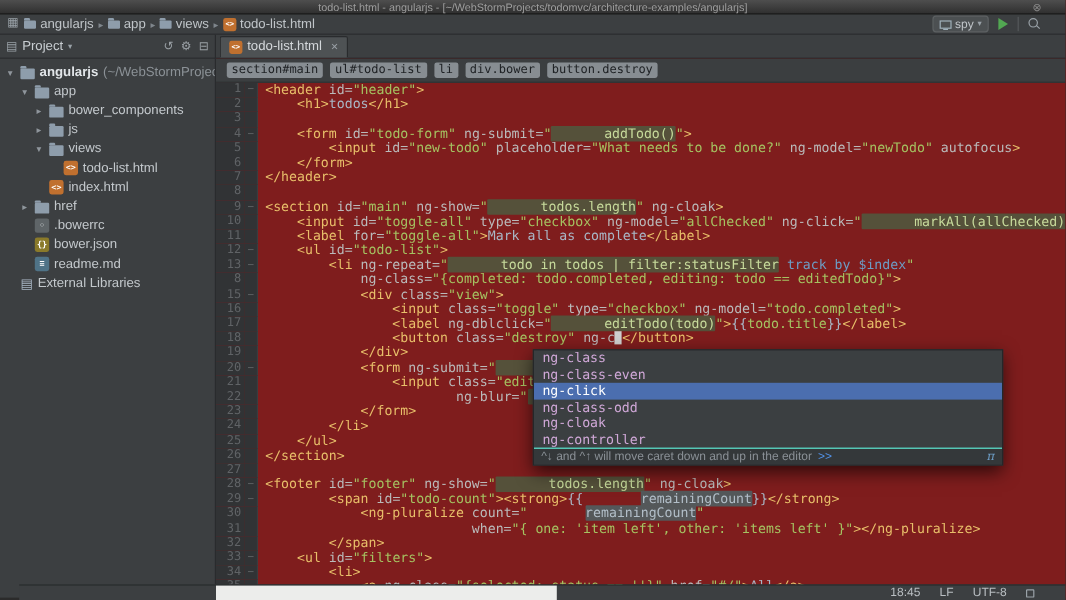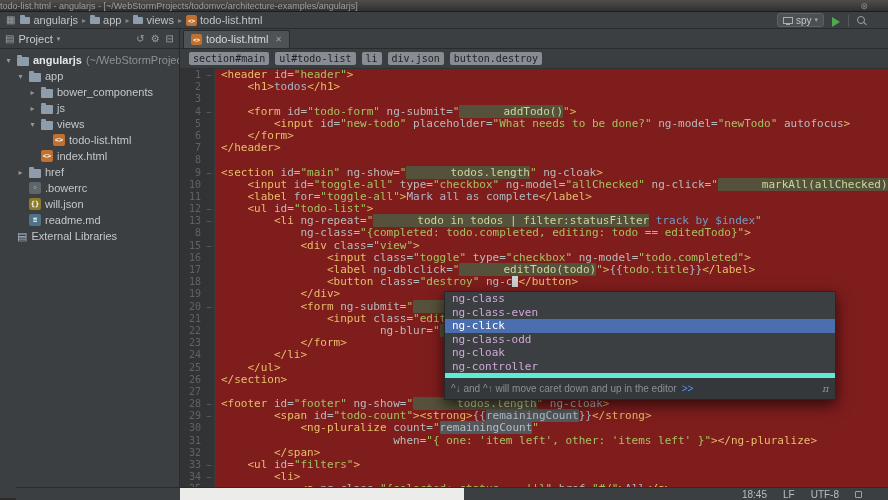--- a/index.html
+++ b/index.html
@@ -1,32 +1,32 @@
 <!DOCTYPE html>
 <html><head>
 <meta charset="utf-8">
 <style>
   * { margin:0; padding:0; box-sizing:border-box; }
   html,body { width:888px; height:500px; overflow:hidden; }
   body { position:relative; background:#2b2b2b; font-family:"Liberation Sans",sans-serif; }
 
   
   .titlebar { height:12px; background:linear-gradient(#4e4e4e,#303030); border-bottom:1px solid #1d1d1d;
-    display:flex; align-items:center; position:relative; }
+    display:flex; align-items:center; justify-content:center; position:relative; }
   .titlebar-text { font-size:9px; color:#9e9e9e; white-space:nowrap; }
   .titlebar-close { position:absolute; right:20px; top:0; color:#8a8a8a; font-size:9px; line-height:12px; }
 
   
   .navbar { height:17px; background:#3c3f41; border-bottom:1px solid #292b2d;
     display:flex; align-items:center; padding:0 6px; gap:5px; }
   .nav-left-icon { color:#9aa2a8; font-size:10px; line-height:10px; }
   .nav-crumbs { display:flex; align-items:center; gap:4px; font-size:11px; color:#bfc4c8; }
   .crumb { display:flex; align-items:center; gap:3px; }
   .crumb-sep { color:#7f868c; font-size:8px; }
-  .nav-right { margin-left:auto; display:flex; align-items:flex-end; gap:8px; padding-right:14px; }
+  .nav-right { margin-left:auto; display:flex; align-items:center; gap:8px; padding-right:14px; }
   .spy-btn { display:flex; align-items:center; gap:3px; background:#4c5052; border:1px solid #5d6163;
     border-radius:3px; padding:0 5px; height:14px; font-size:10px; color:#c0c5c9; }
   .monitor-icon { width:10px; height:7px; border:1px solid #9fb0ba; position:relative; display:inline-block; }
   .monitor-icon::after { content:""; position:absolute; left:2px; bottom:-2px; width:4px; height:1px; background:#9fb0ba; }
   .mini-caret { font-size:7px; color:#9aa2a8; }
   .play-icon { width:0; height:0; border-left:8px solid #52a852; border-top:5px solid transparent; border-bottom:5px solid transparent; }
   .nav-divider { width:1px; height:12px; background:#55595b; }
   .search-icon { width:11px; height:11px; position:relative; display:inline-block; }
   .search-icon::before { content:""; position:absolute; left:0; top:0; width:6px; height:6px; border:1px solid #9aa2a8; border-radius:50%; }
   .search-icon::after { content:""; position:absolute; left:6px; top:7px; width:4px; height:1px; background:#9aa2a8; transform:rotate(45deg); }
@@ -71,30 +71,30 @@
   .cl { display:flex; height:12.2px; white-space:pre; }
   .ln { width:24px; flex:0 0 auto; text-align:right; padding-right:3px; color:#606366; background:#313335; font-size:10px; }
   .fold { width:11px; flex:0 0 auto; text-align:center; color:#606366; background:#313335; font-size:9px; border-right:1px solid #3a3d3f; }
   .codetext { padding-left:6px; }
   .tk-t { color:#e8bf6a; }
   .tk-a { color:#bababa; }
   .tk-s { color:#a5c261; }
   .tk-w { color:#a9b7c6; }
   .tk-b { color:#6d9dc5; }
   .tk-j { background:#55513a; color:#c7da9b; border-radius:1px;padding-left:44px; }
-  .tk-g { background:#54585a; color:#b2bec8; border-radius:1px; }
+  .tk-g { background:#54585a; color:#b2bec8; border-radius:1px;margin-left:48px; }
   .caret { display:inline-block; width:6px; height:11px; background:#cfcfcf; vertical-align:-2px; }
 
   
   .cc { position:absolute; left:444px; top:291px; width:392px; z-index:50; background:#3b3f41;
     border:1px solid #252729; box-shadow:0 5px 14px rgba(0,0,0,.65); font:11px/13.5px "DejaVu Sans Mono",monospace; }
   .cc-item { height:13.5px; padding:0 7px; color:#d0a8d8; }
   .cc-item.sel { background:#4b6eaf; color:#ffffff; }
-  .cc-hint { display:flex; align-items:center; gap:5px; background:#34383a; border-top:5px solid #5eead4;
-    color:#8a9096; font:10px "Liberation Sans",sans-serif; height:26px; padding:0 6px; }
+  .cc-hint { display:flex; align-items:center; gap:5px; background:#34383a; border-top:1px solid #5eead4;
+    color:#8a9096; font:10px "Liberation Sans",sans-serif; height:14px; padding:0 6px; }
   .cc-hint .link { color:#5394ec; }
   .cc-hint .pi { margin-left:auto; color:#6d9dc5; font-style:italic; font-family:"DejaVu Serif",serif; }
 
   
   .white-strip { position:absolute; left:180px; bottom:0; width:284px; height:12px; background:#ecedeb; z-index:60; }
   .statusbar { position:absolute; left:16px; right:0; bottom:0; height:13px; background:#3c3f41; border-top:1px solid #292b2d;
     display:flex; align-items:center; justify-content:flex-end; gap:16px; padding:0 26px 0 10px;
     font-size:10px; color:#b9bec2; z-index:55; }
   .lock-dot { width:7px; height:7px; border:1px solid #9aa2a8; border-radius:1px; }
 </style>
@@ -206,40 +206,40 @@
           <span class="tree-label">href</span>
         </div>
         <div class="tree-row" style="padding-left: 16px;">
           <span class="chev"></span>
           <span class="fico f-rc">◦</span>
           <span class="tree-label">.bowerrc</span>
         </div>
         <div class="tree-row" style="padding-left: 16px;">
           <span class="chev"></span>
           <span class="fico f-json">{}</span>
-          <span class="tree-label">will.json</span>
+          <span class="tree-label">bower.json</span>
         </div>
         <div class="tree-row" style="padding-left: 16px;">
           <span class="chev"></span>
           <span class="fico f-md">≡</span>
           <span class="tree-label">readme.md</span>
         </div>
         <div class="tree-row" style="padding-left: 4px;">
           <span class="chev"></span>
           <span class="f-lib">▤</span>
           <span class="tree-label">External Libraries</span>
         </div>
       </div>
   </div>
   <div class="editor">
     <div class="crumbbar">
         <span class="chip">section#main</span>
         <span class="chip">ul#todo-list</span>
         <span class="chip">li</span>
-        <span class="chip">div.json</span>
+        <span class="chip">div.bower</span>
         <span class="chip">button.destroy</span>
       </div>
     <div class="codewrap">
         <div class="cl"><span class="ln">1</span><span class="fold">−</span><span class="codetext"><span class="tk-t">&lt;header </span><span class="tk-a">id=</span><span class="tk-s">"header"</span><span class="tk-t">&gt;</span></span></div>
         <div class="cl"><span class="ln">2</span><span class="fold"></span><span class="codetext"><span class="tk-w">    </span><span class="tk-t">&lt;h1&gt;</span><span class="tk-w">todos</span><span class="tk-t">&lt;/h1&gt;</span></span></div>
         <div class="cl"><span class="ln">3</span><span class="fold"></span><span class="codetext"></span></div>
         <div class="cl"><span class="ln">4</span><span class="fold">−</span><span class="codetext"><span class="tk-w">    </span><span class="tk-t">&lt;form </span><span class="tk-a">id=</span><span class="tk-s">"todo-form"</span><span class="tk-w"> </span><span class="tk-a">ng-submit=</span><span class="tk-s">"</span><span class="tk-j">addTodo()</span><span class="tk-s">"</span><span class="tk-t">&gt;</span></span></div>
         <div class="cl"><span class="ln">5</span><span class="fold"></span><span class="codetext"><span class="tk-w">        </span><span class="tk-t">&lt;input </span><span class="tk-a">id=</span><span class="tk-s">"new-todo"</span><span class="tk-w"> </span><span class="tk-a">placeholder=</span><span class="tk-s">"What needs to be done?"</span><span class="tk-w"> </span><span class="tk-a">ng-model=</span><span class="tk-s">"newTodo"</span><span class="tk-w"> </span><span class="tk-a">autofocus</span><span class="tk-t">&gt;</span></span></div>
         <div class="cl"><span class="ln">6</span><span class="fold"></span><span class="codetext"><span class="tk-w">    </span><span class="tk-t">&lt;/form&gt;</span></span></div>
         <div class="cl"><span class="ln">7</span><span class="fold"></span><span class="codetext"><span class="tk-t">&lt;/header&gt;</span></span></div>

